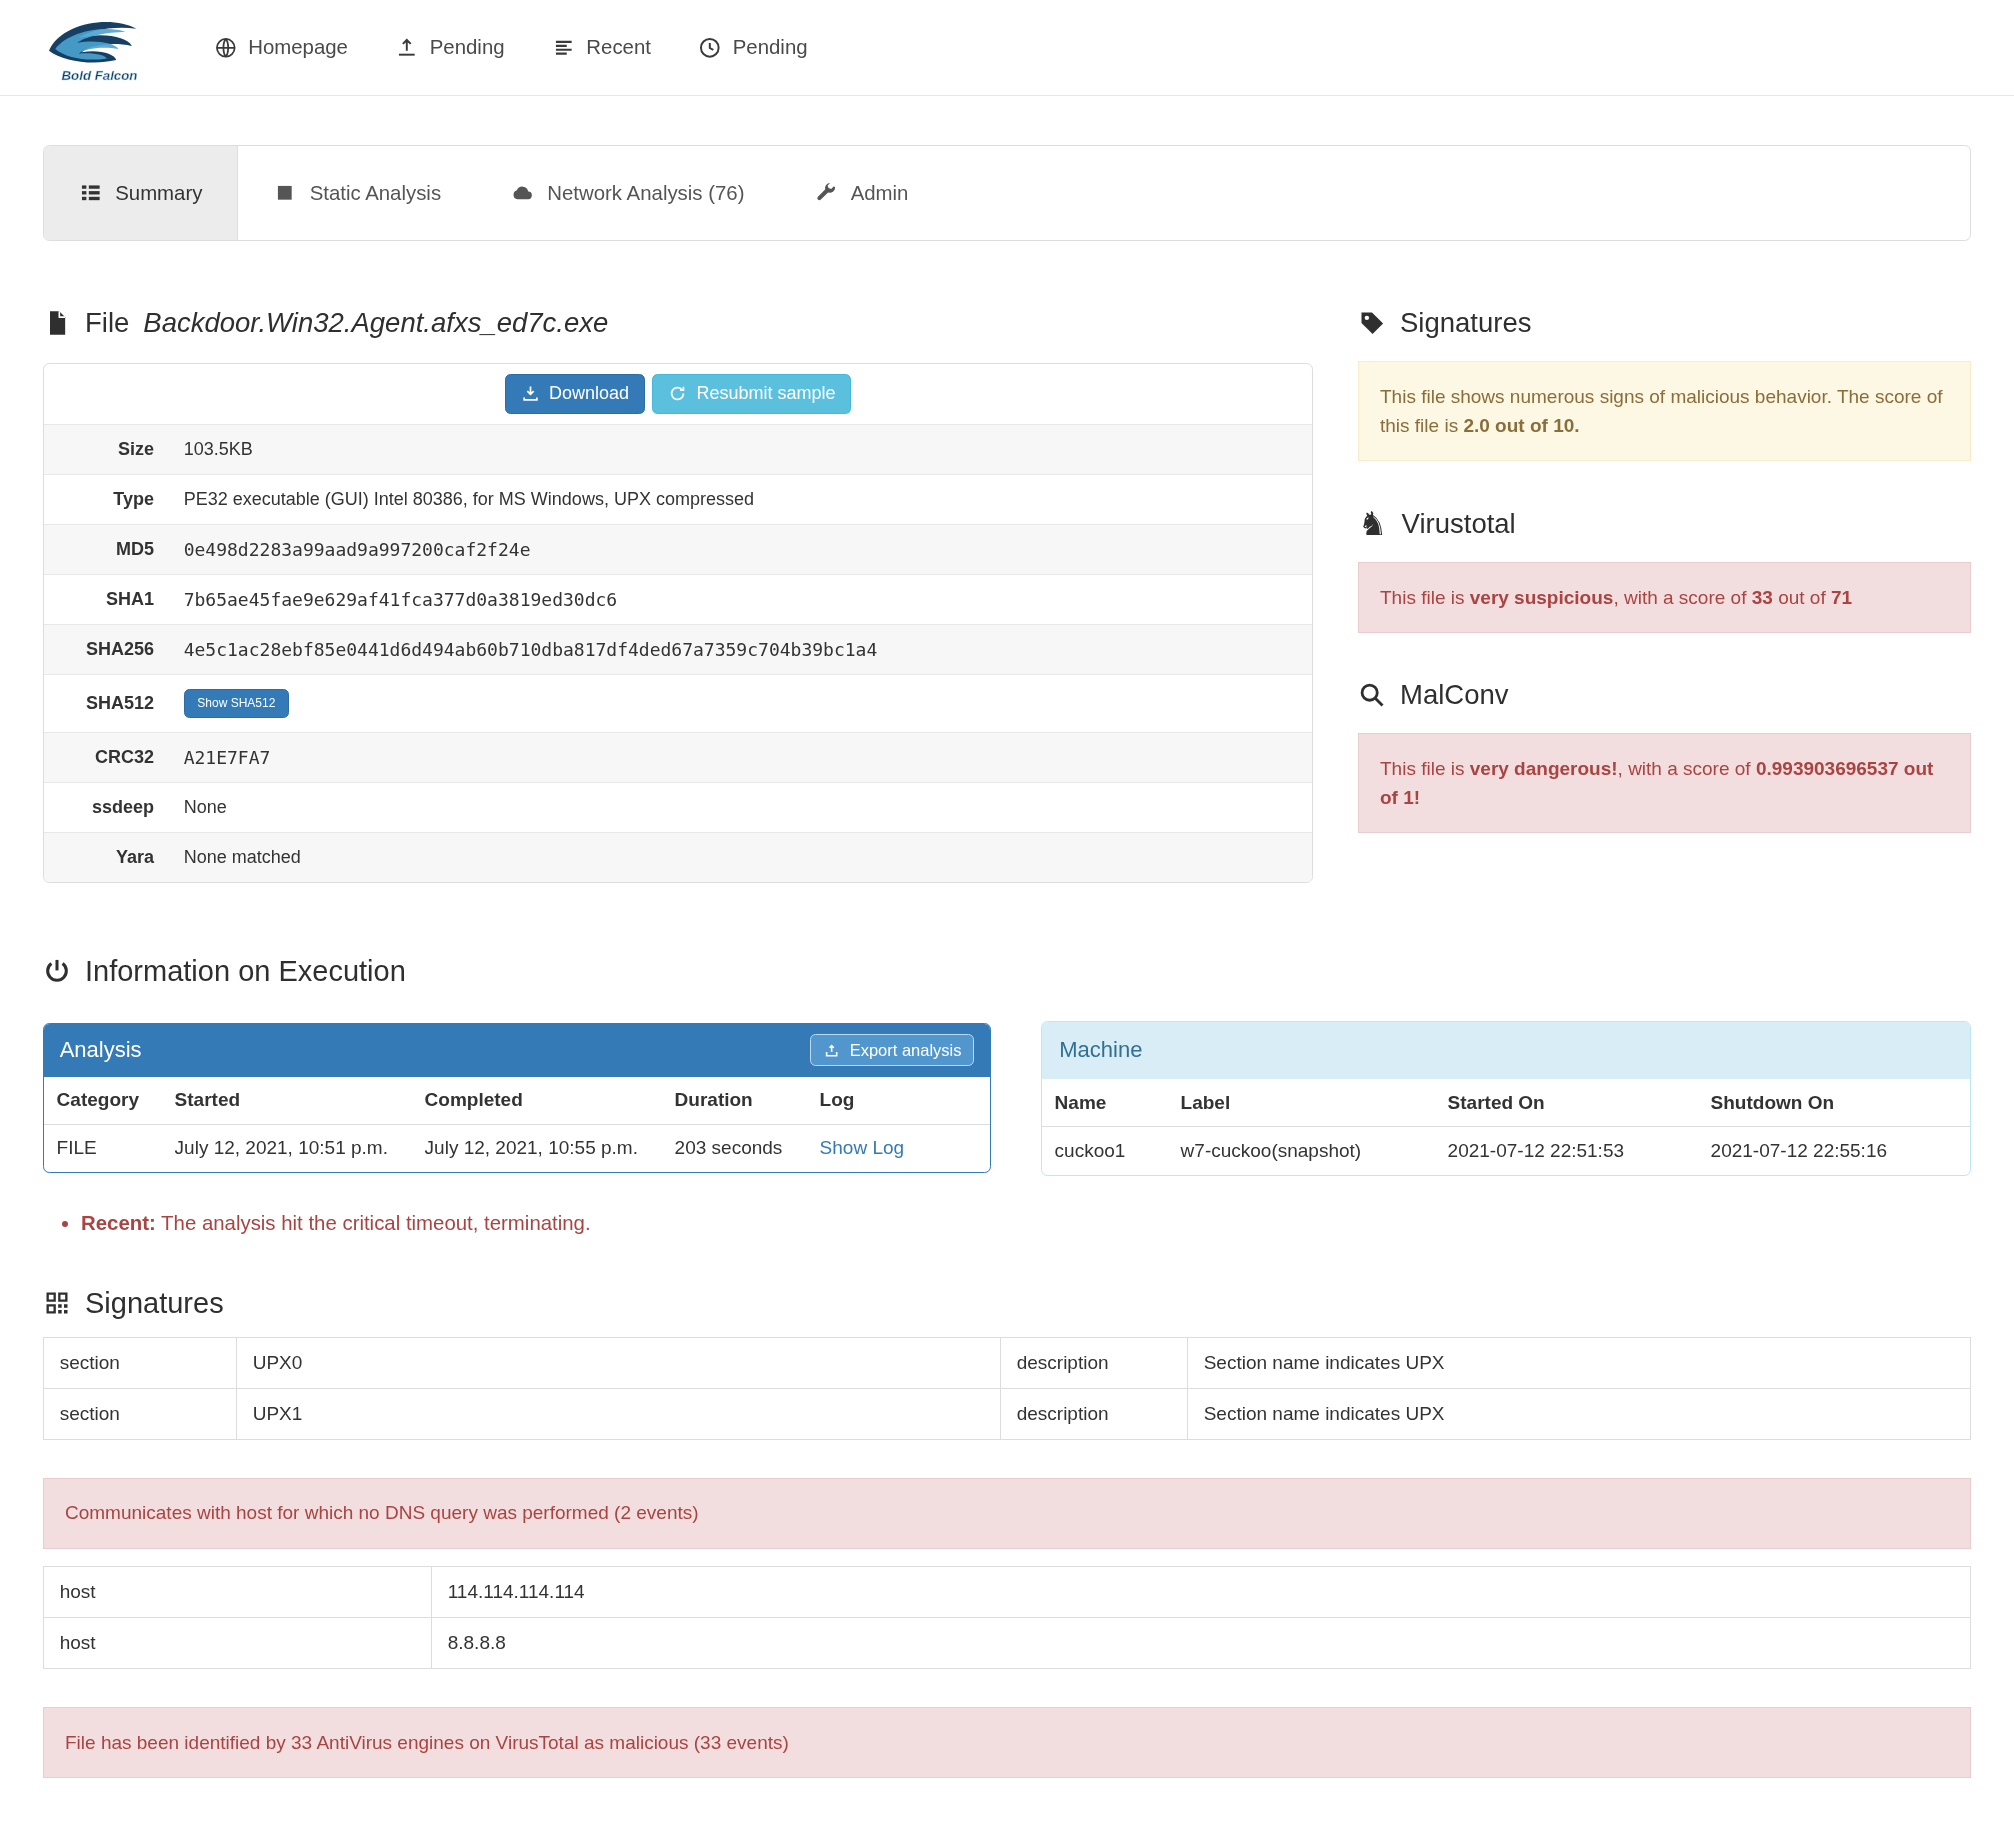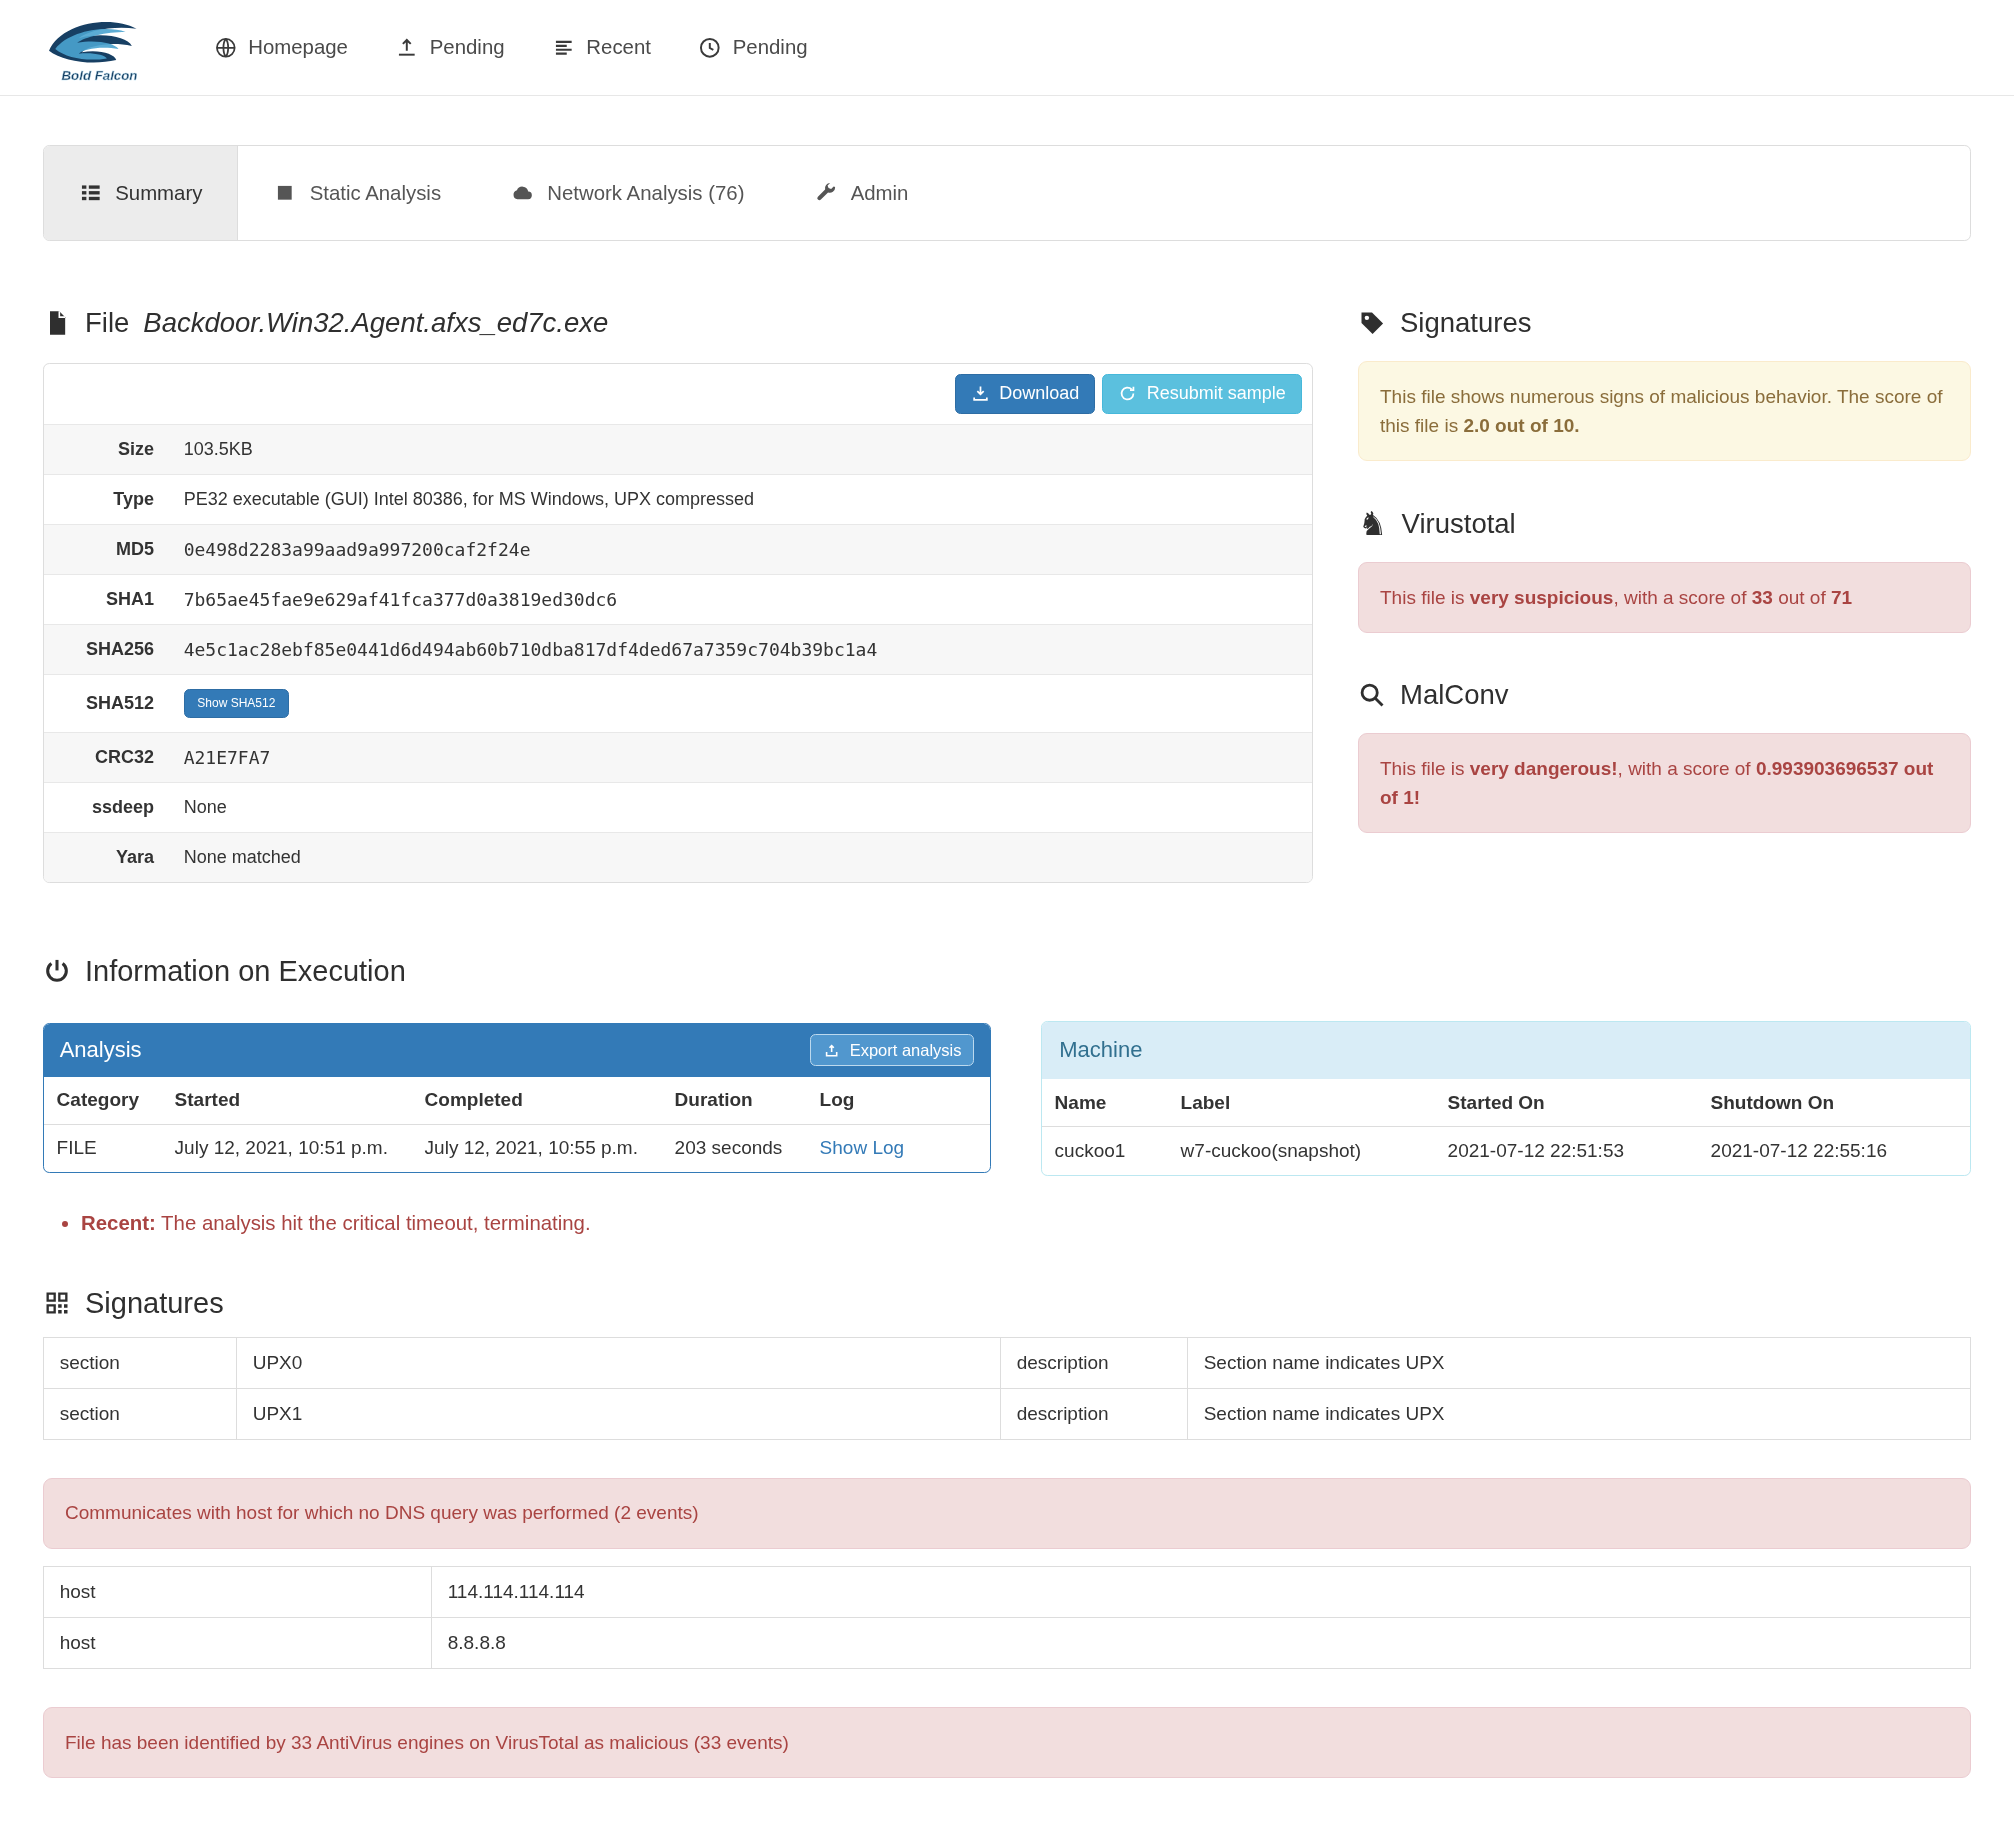--- a/index.html
+++ b/index.html
@@ -33,37 +33,37 @@
   .file-name { font-style:italic; }
 
   
   .main-cols { display:flex; gap:45px; margin-top:0; align-items:flex-start; }
   .left-col { width:1270px; flex:0 0 1270px; }
   .right-col { flex:1; min-width:0; }
   .mt-head { margin-top:66px; }
 
   
   .file-panel { margin-top:23.6px; border:0.8px solid #ddd; border-radius:6.3px; overflow:hidden; background:#fff; }
-  .btn-row { display:flex; justify-content:flex-end; gap:7px; padding:10.2px 10.2px; }
+  .btn-row { display:flex; justify-content:center; gap:7px; padding:10.2px 10.2px; }
   .btn { display:inline-flex; align-items:center; gap:9.4px; border-radius:5.5px; color:#fff; font-size:18px;
          padding:8.6px 15px; border:0.8px solid transparent; cursor:pointer; font-family:inherit; }
   .btn .icon { width:19px; height:19px; }
   .btn-primary { background:#337ab7; border-color:#2e6da4; }
   .btn-info { background:#5bc0de; border-color:#46b8da; }
   .btn-sm { font-size:12px; padding:6.3px 12.6px; }
 
   table.info-table { width:100%; border-collapse:collapse; }
   .info-table tr:nth-child(odd) { background:#f7f7f7; }
   .info-table td { padding:14px 14px; border-top:0.8px solid #e8e8e8; vertical-align:middle; }
   .info-table td.lbl { width:124px; text-align:right; font-weight:bold; white-space:nowrap; color:#333; }
   .info-table td.val { padding-left:15.7px; }
   .mono { font-family:"DejaVu Sans Mono","Liberation Mono",monospace; font-size:18px; }
 
   
-  .alert { border-radius:9px; padding:19.7px 21px; line-height:1.55; font-size:19px; }
+  .alert { border-radius:0; padding:19.7px 21px; line-height:1.55; font-size:19px; }
   .alert-warning { background:#fcf8e3; border:0.8px solid #faebcc; color:#8a6d3b; }
   .alert-danger  { background:#f2dede; border:0.8px solid #ebccd1; color:#a94442; }
   .b { font-weight:bold; }
 
   .side-block { margin-top:22px; }
   .side-h { margin-top:46px; }
   .knight { font-family:"DejaVu Sans",sans-serif; font-size:33px; line-height:1; }
 
   
   .exec-cols { display:flex; gap:50px; margin-top:33px; align-items:center; }

